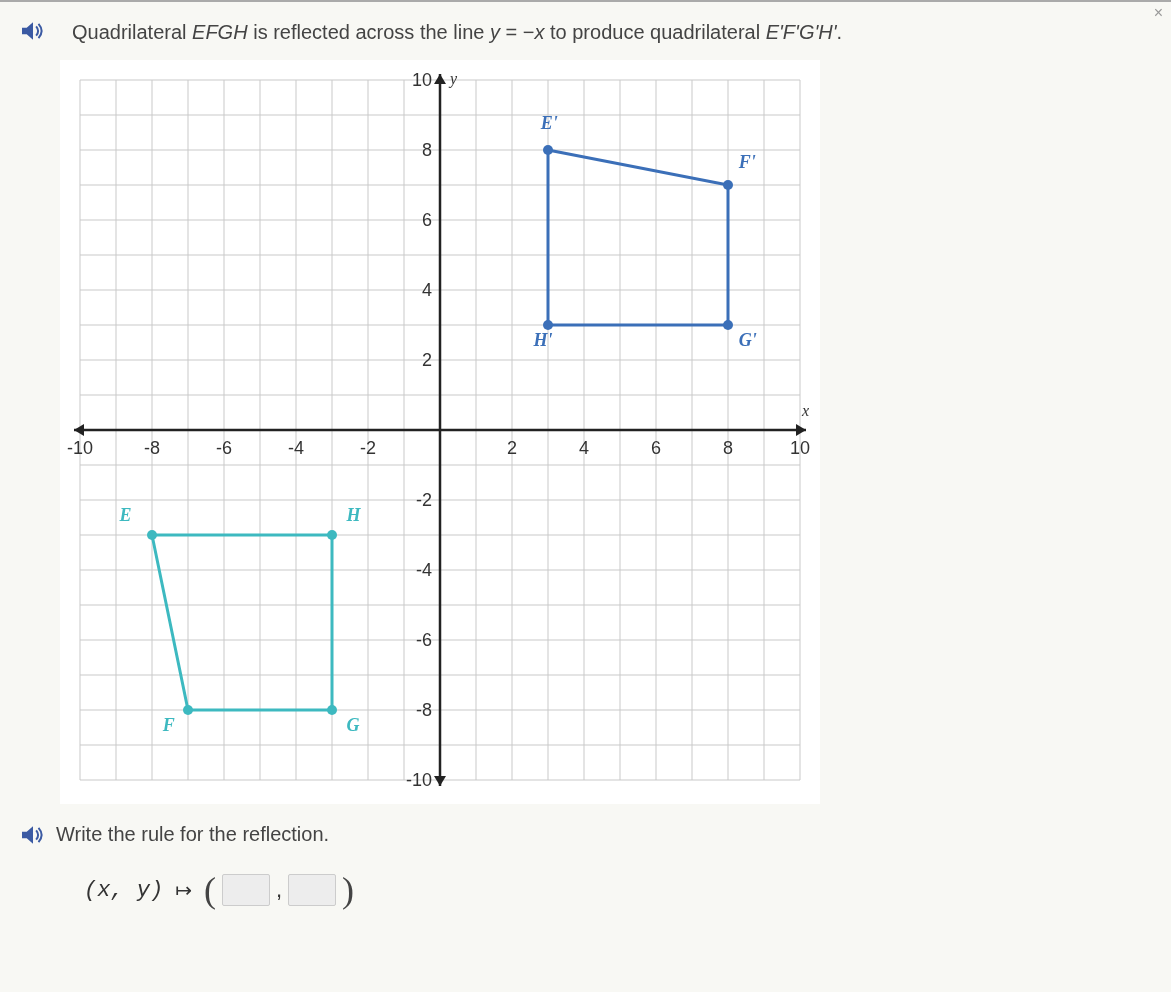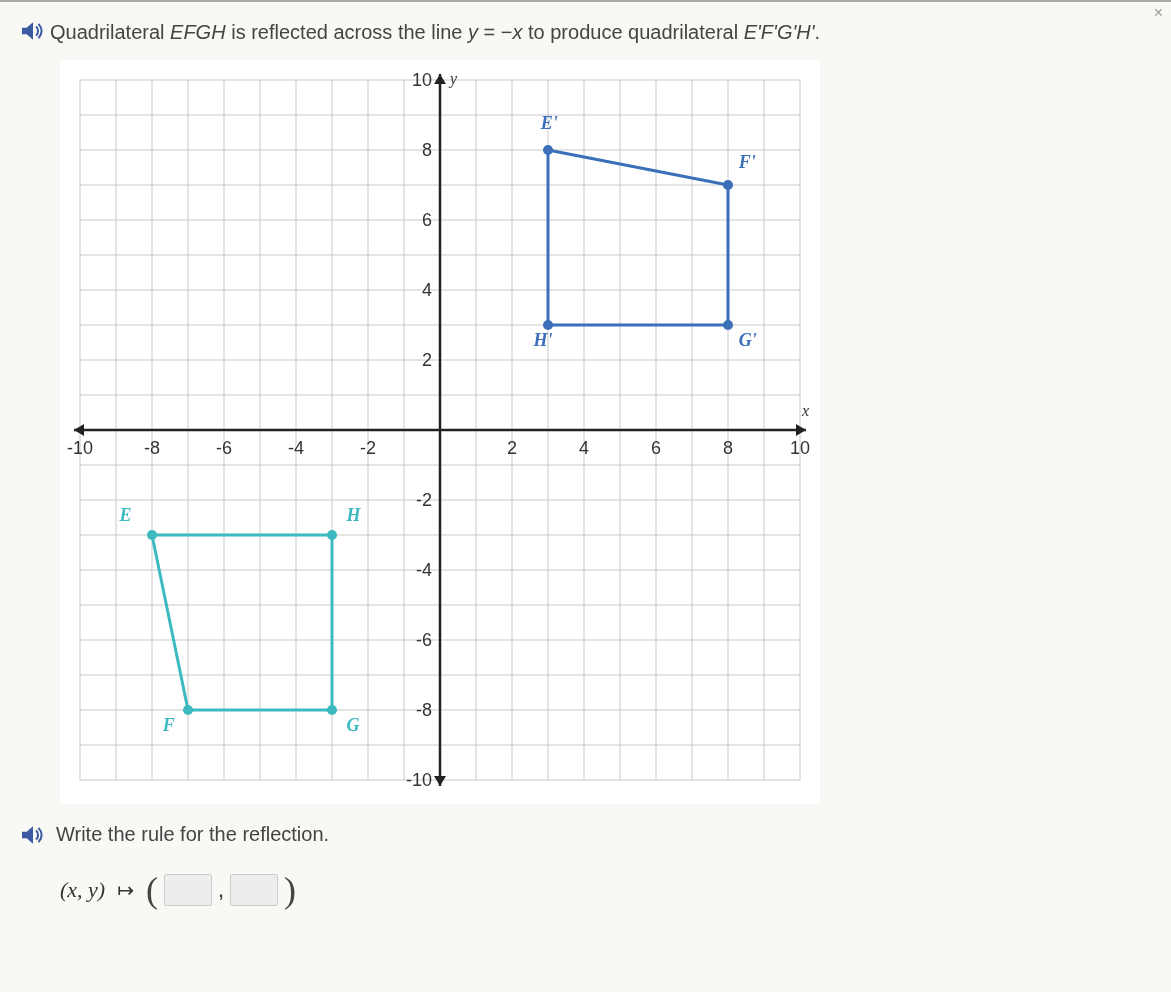--- a/index.html
+++ b/index.html
@@ -20,21 +20,21 @@
     position: absolute;
     right: 8px;
     top: 2px;
     color: #999;
     font-size: 16px;
     cursor: pointer;
   }
   .question-row {
     display: flex;
     align-items: flex-start;
-    gap: 4px;
+    gap: 26px;
     margin: 8px 0 14px 0;
   }
   .speaker-icon {
     flex-shrink: 0;
     width: 26px;
     height: 22px;
     cursor: pointer;
     margin-top: 2px;
   }
   .question-text {
@@ -71,21 +71,21 @@
   .answer-box {
     width: 48px;
     height: 32px;
     background: #ededed;
     border: 1px solid #ccc;
     border-radius: 2px;
     text-align: center;
     font-size: 18px;
     font-family: inherit;
   }
-  .xy { font-style: italic; font-family: Liberation Serif, serif; }
+  .xy { font-style: italic; font-family: Liberation Mono, monospace; margin-left: 24px; }
   .arrow { font-size: 20px; margin: 0 6px; }
 </style>
 </head>
 <body>
 
 <div class="top-border">
   <span class="close-x">×</span>
 </div>
 
 <div class="question-row">

